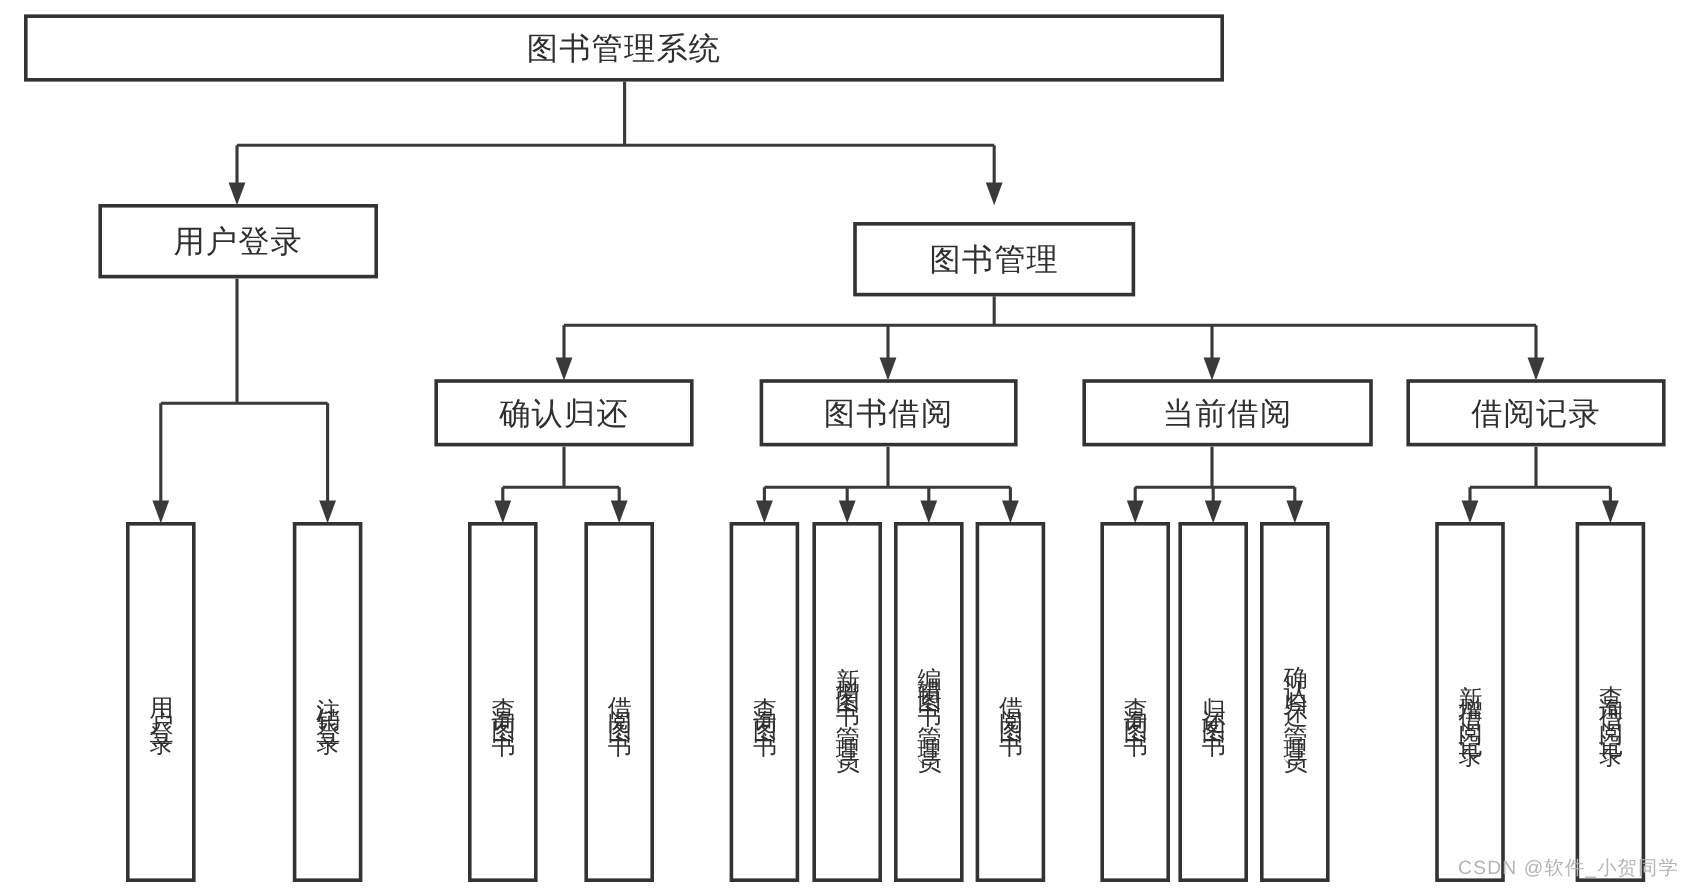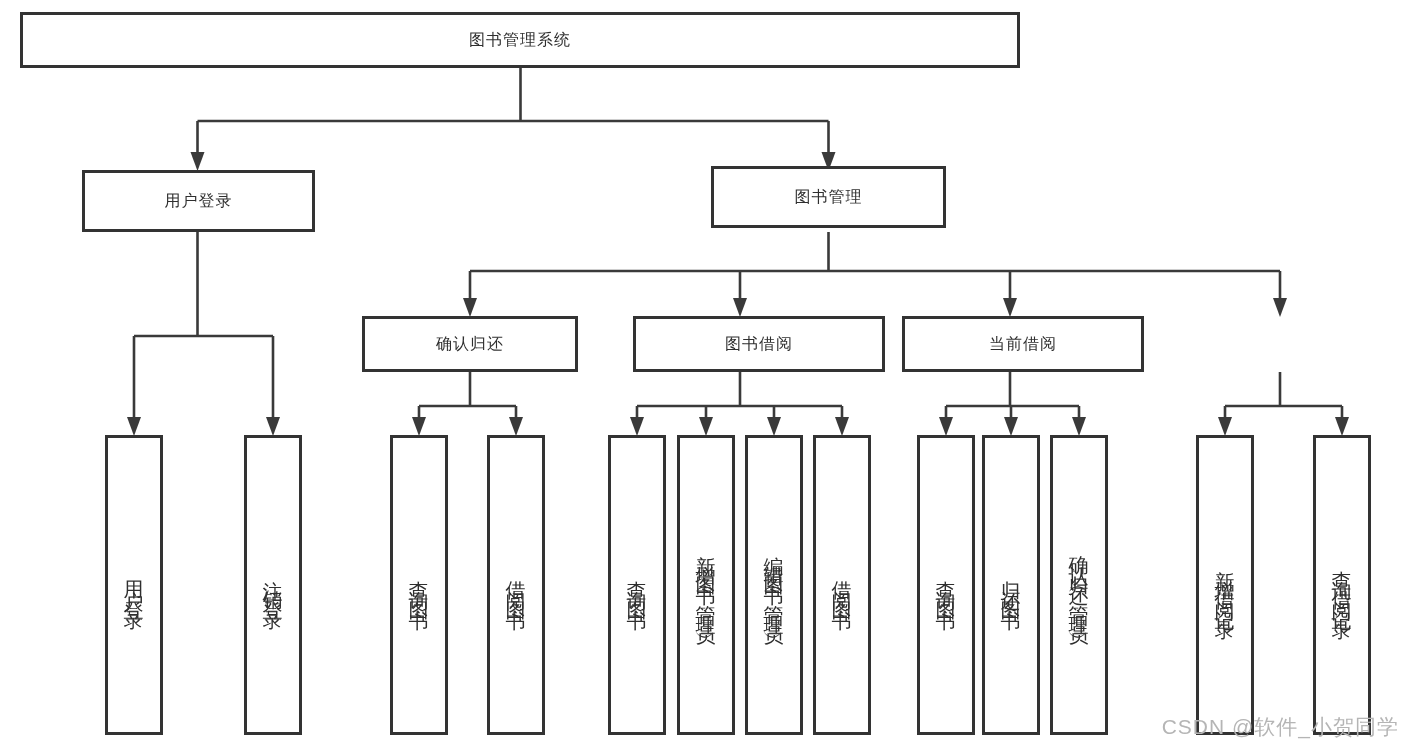--- a/index.html
+++ b/index.html
@@ -12,42 +12,42 @@
     overflow:hidden;
   }
   .wires{position:absolute;left:0;top:0;}
   .box{
     position:absolute;
     box-sizing:border-box;
     border:3px solid #333333;
     background:#ffffff;
     display:flex;align-items:center;justify-content:center;
   }
-  .h-label{font-size:16px;letter-spacing:1px;white-space:nowrap;}
+  .h-label{font-size:26px;letter-spacing:1px;white-space:nowrap;}
   .root{left:20px;top:12px;width:1000px;height:56px;}
   .l2a{left:82px;top:170px;width:233px;height:62px;}
-  .l2b{left:711px;top:166px;width:235px;height:62px;}
+  .l2b{left:711px;top:185px;width:235px;height:62px;}
   .l3{top:316px;height:56px;}
   .l3a{left:362px;width:216px;}
-  .l3b{left:633px;width:252px;font-family:Liberation Mono, monospace;}
+  .l3b{left:633px;width:215px;font-family:Liberation Mono, monospace;}
   .l3c{left:902px;width:242px;}
   .l3d{left:1172px;width:216px;}
   .leaf{top:435px;width:58px;height:300px;}
   .v-label{
     writing-mode:vertical-rl;
     text-orientation:mixed;
     font-size:20px;
     letter-spacing:10px;
     line-height:1;
     white-space:nowrap;
   }
   .watermark{
     position:absolute;
     right:6px;top:713px;
-    font-size:21px;
+    font-size:16px;
     color:#b5b5b5;
     letter-spacing:1px;
     z-index:5;
     white-space:nowrap;
   }
   .wires path{stroke:#3a3a3a;stroke-width:2.6;fill:none;}
   .wires polygon{fill:#3a3a3a;}
 </style>
 </head>
 <body>
@@ -117,20 +117,23 @@
 
   <div class="box l3 l3a">
     <span class="h-label">确认归还</span>
   </div>
   <div class="box l3 l3b">
     <span class="h-label">图书借阅</span>
   </div>
   <div class="box l3 l3c">
     <span class="h-label">当前借阅</span>
   </div>
+  <div class="box l3 l3d">
+    <span class="h-label">借阅记录</span>
+  </div>
 
   <div class="box leaf" style="left:105px">
     <span class="v-label">用户登录</span>
   </div>
   <div class="box leaf" style="left:244px">
     <span class="v-label">注销登录</span>
   </div>
   <div class="box leaf" style="left:390px">
     <span class="v-label">查询图书</span>
   </div>

